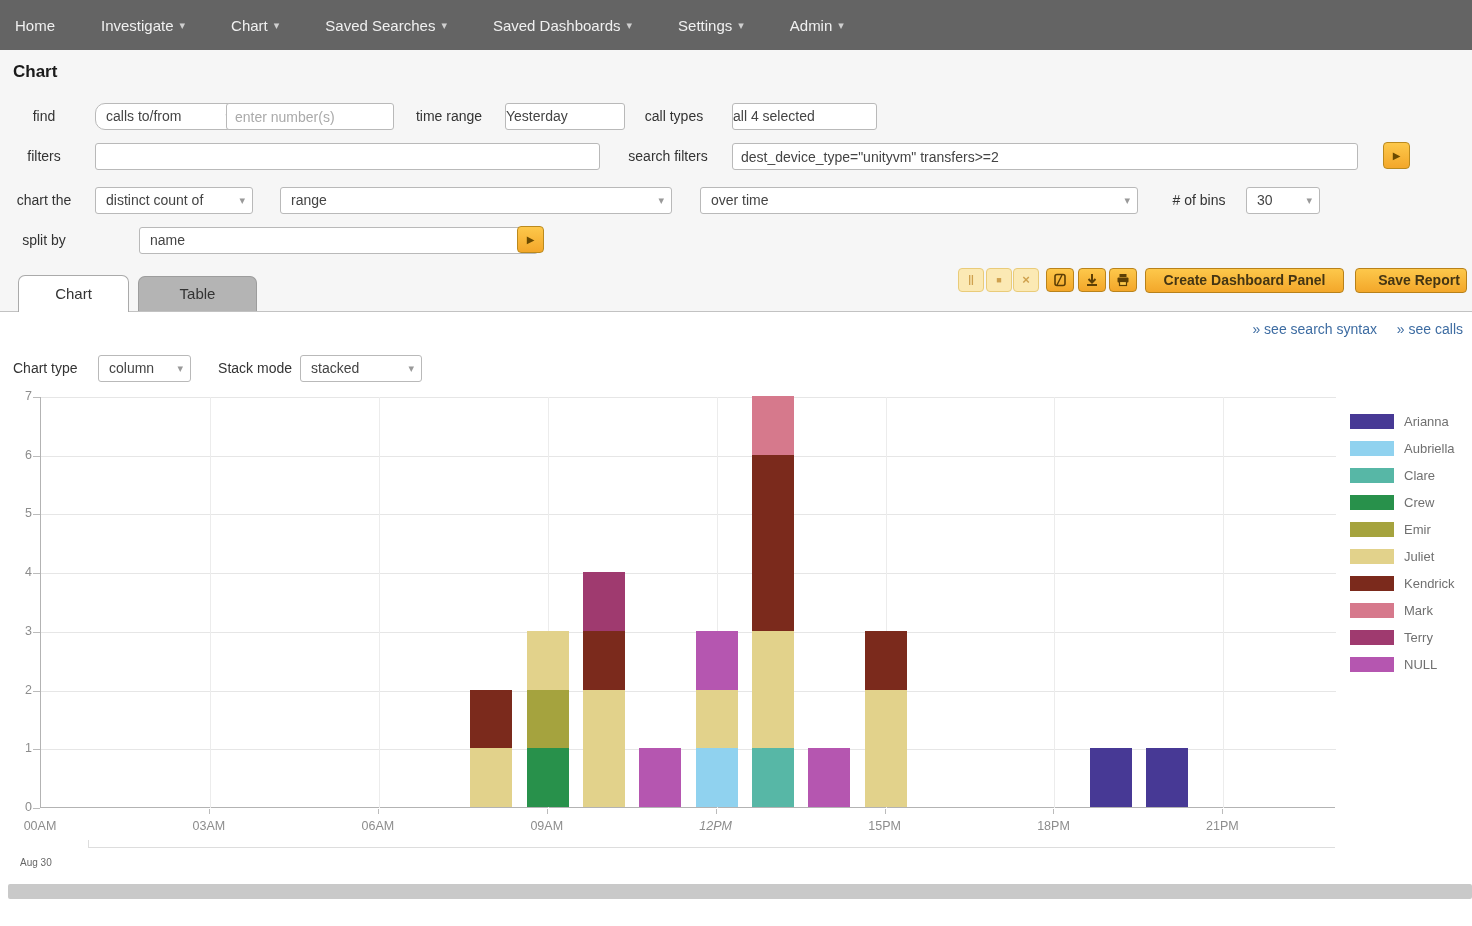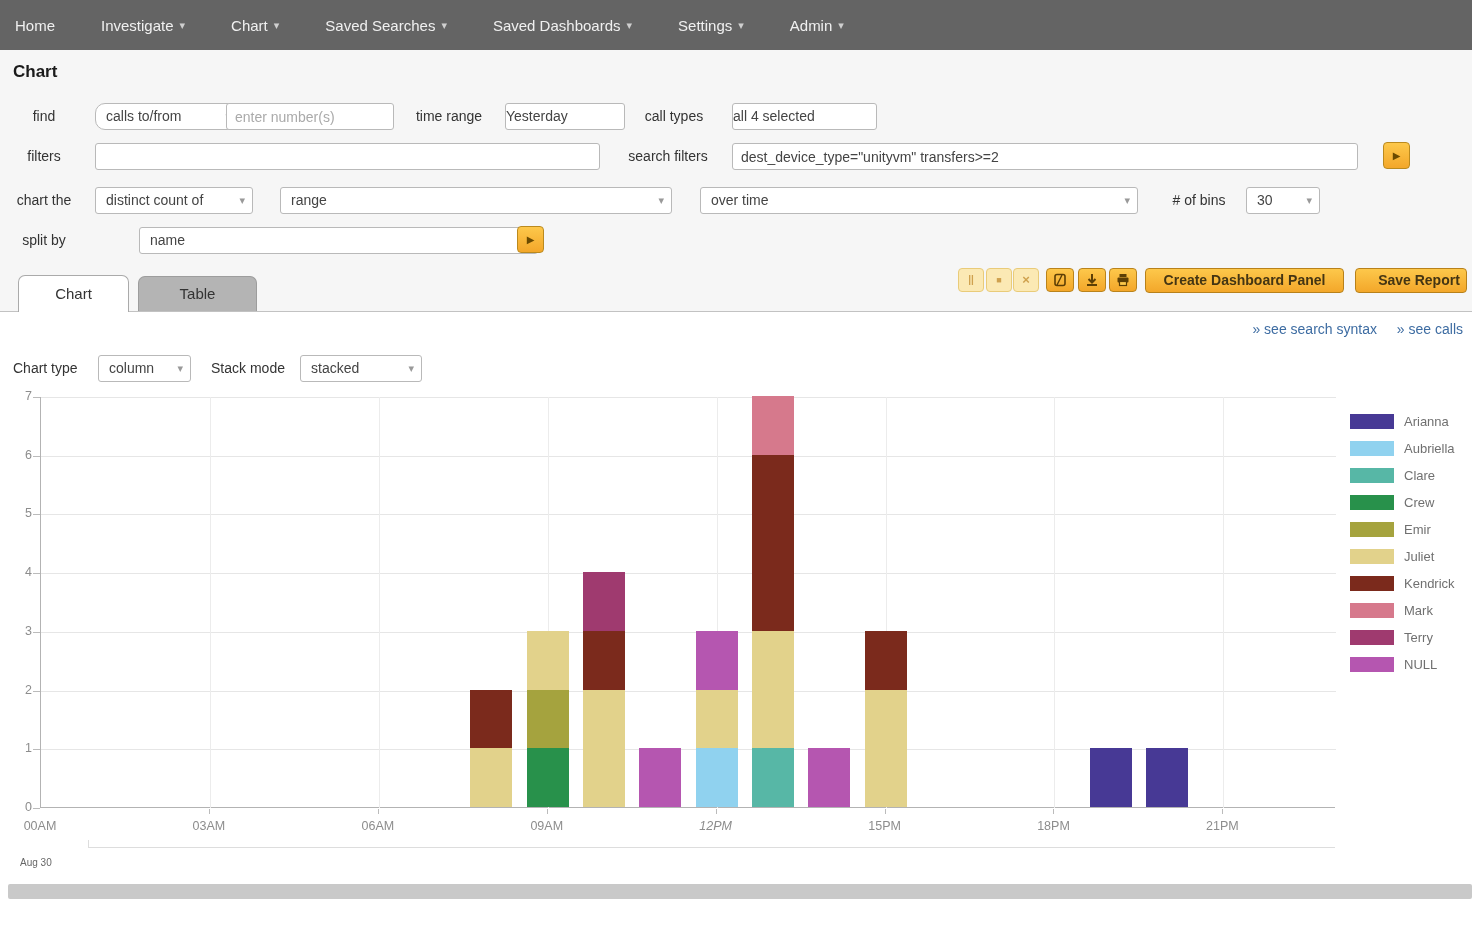--- a/index.html
+++ b/index.html
@@ -83,21 +83,21 @@
   #btn-save   { left:1355px; width:112px;padding-left:16px; }
 
   
   #results-heading { position:absolute; left:13px; top:320px; font-size:15.5px; font-weight:bold; color:#111; }
   #links { position:absolute; right:9px; top:321px; font-size:14px; }
   #links span { color:#3d6ca2; cursor:pointer; margin-left:16px; }
 
   
   #chart-type-label { left:13px;  top:360px; width:80px; text-align:left; }
   #dd-charttype     { left:98px;  top:355px; width:93px; }
-  #stack-mode-label { left:204px; top:360px; width:88px; text-align:center; }
+  #stack-mode-label { left:204px; top:360px; width:88px; text-align:right; }
   #dd-stackmode     { left:300px; top:355px; width:122px; }
 
   
   #plot { position:absolute; left:40px; top:397px; width:1295px; height:411px;
           border-left:1px solid #b3b3b3; border-bottom:1px solid #b3b3b3; }
   .grid-h { position:absolute; left:0; width:1295px; height:1px; background:#e6e6e6; }
   .grid-v { position:absolute; top:0; width:1px; height:411px; background:#ececec; }
   .seg { position:absolute; width:42px; cursor:pointer; }
   .ylab { position:absolute; width:26px; text-align:right; font-size:12.5px; color:#8d8d8d; }
   .ytick { position:absolute; width:7px; height:1px; background:#bbb; }

